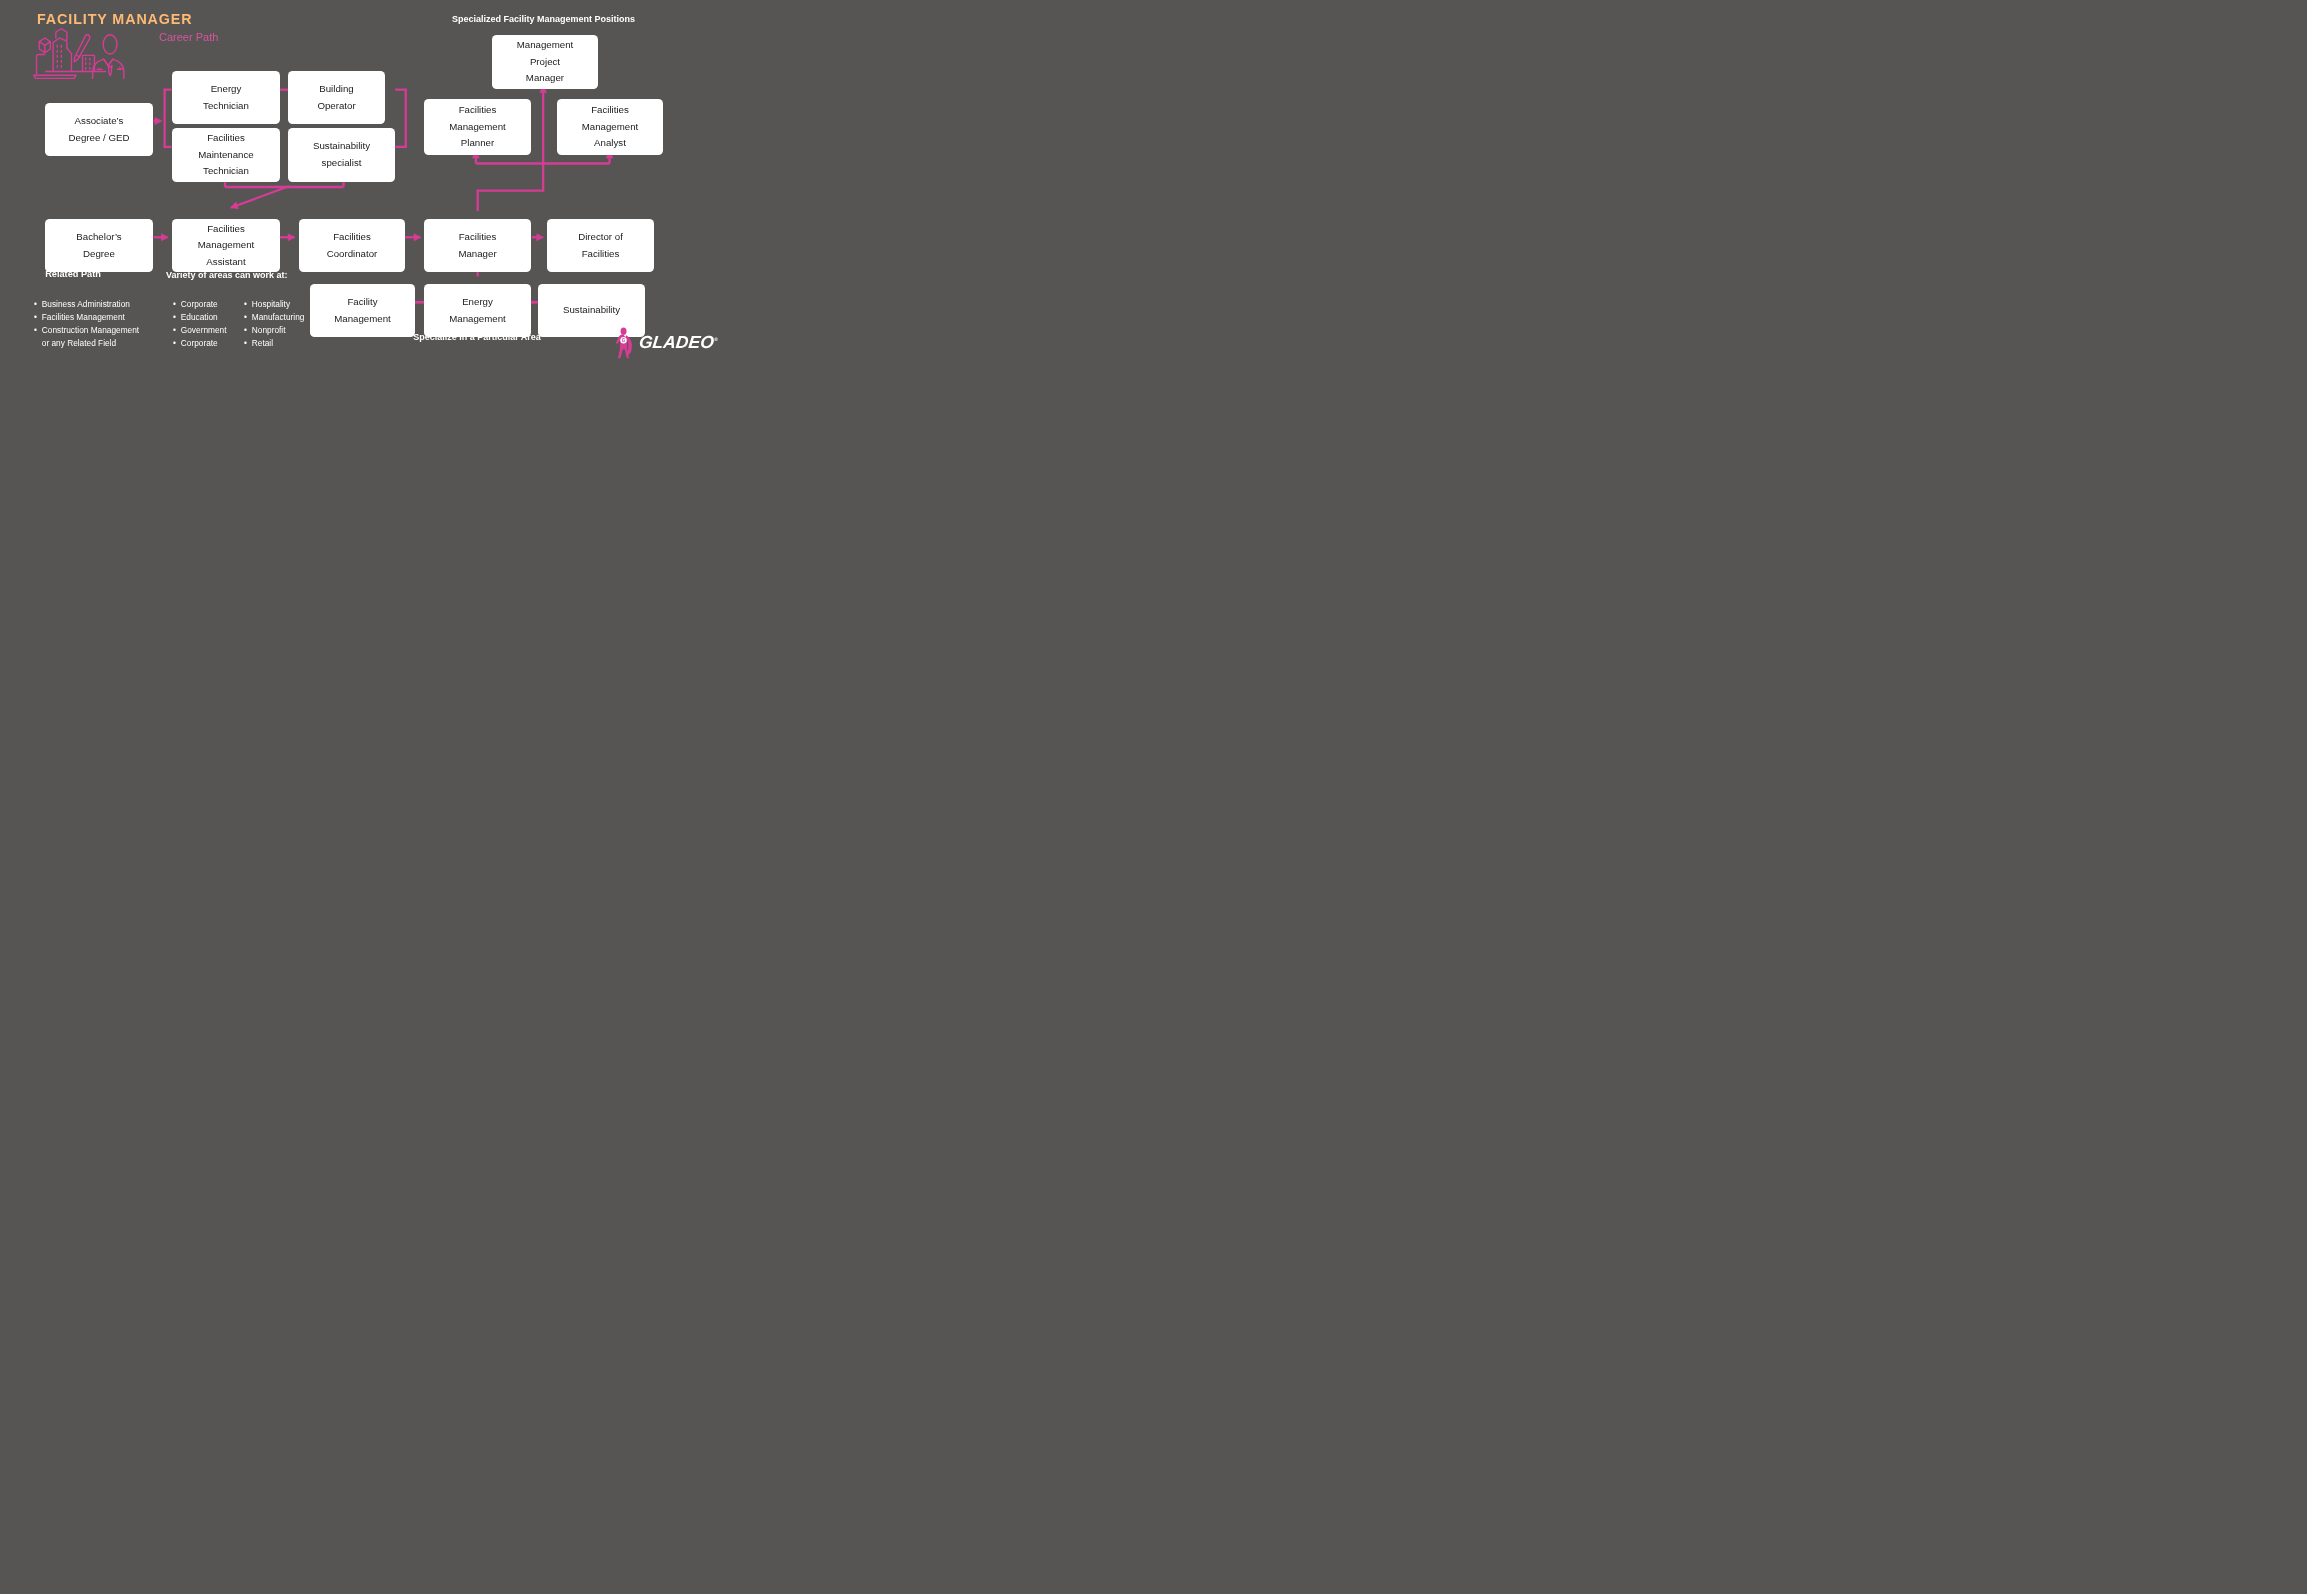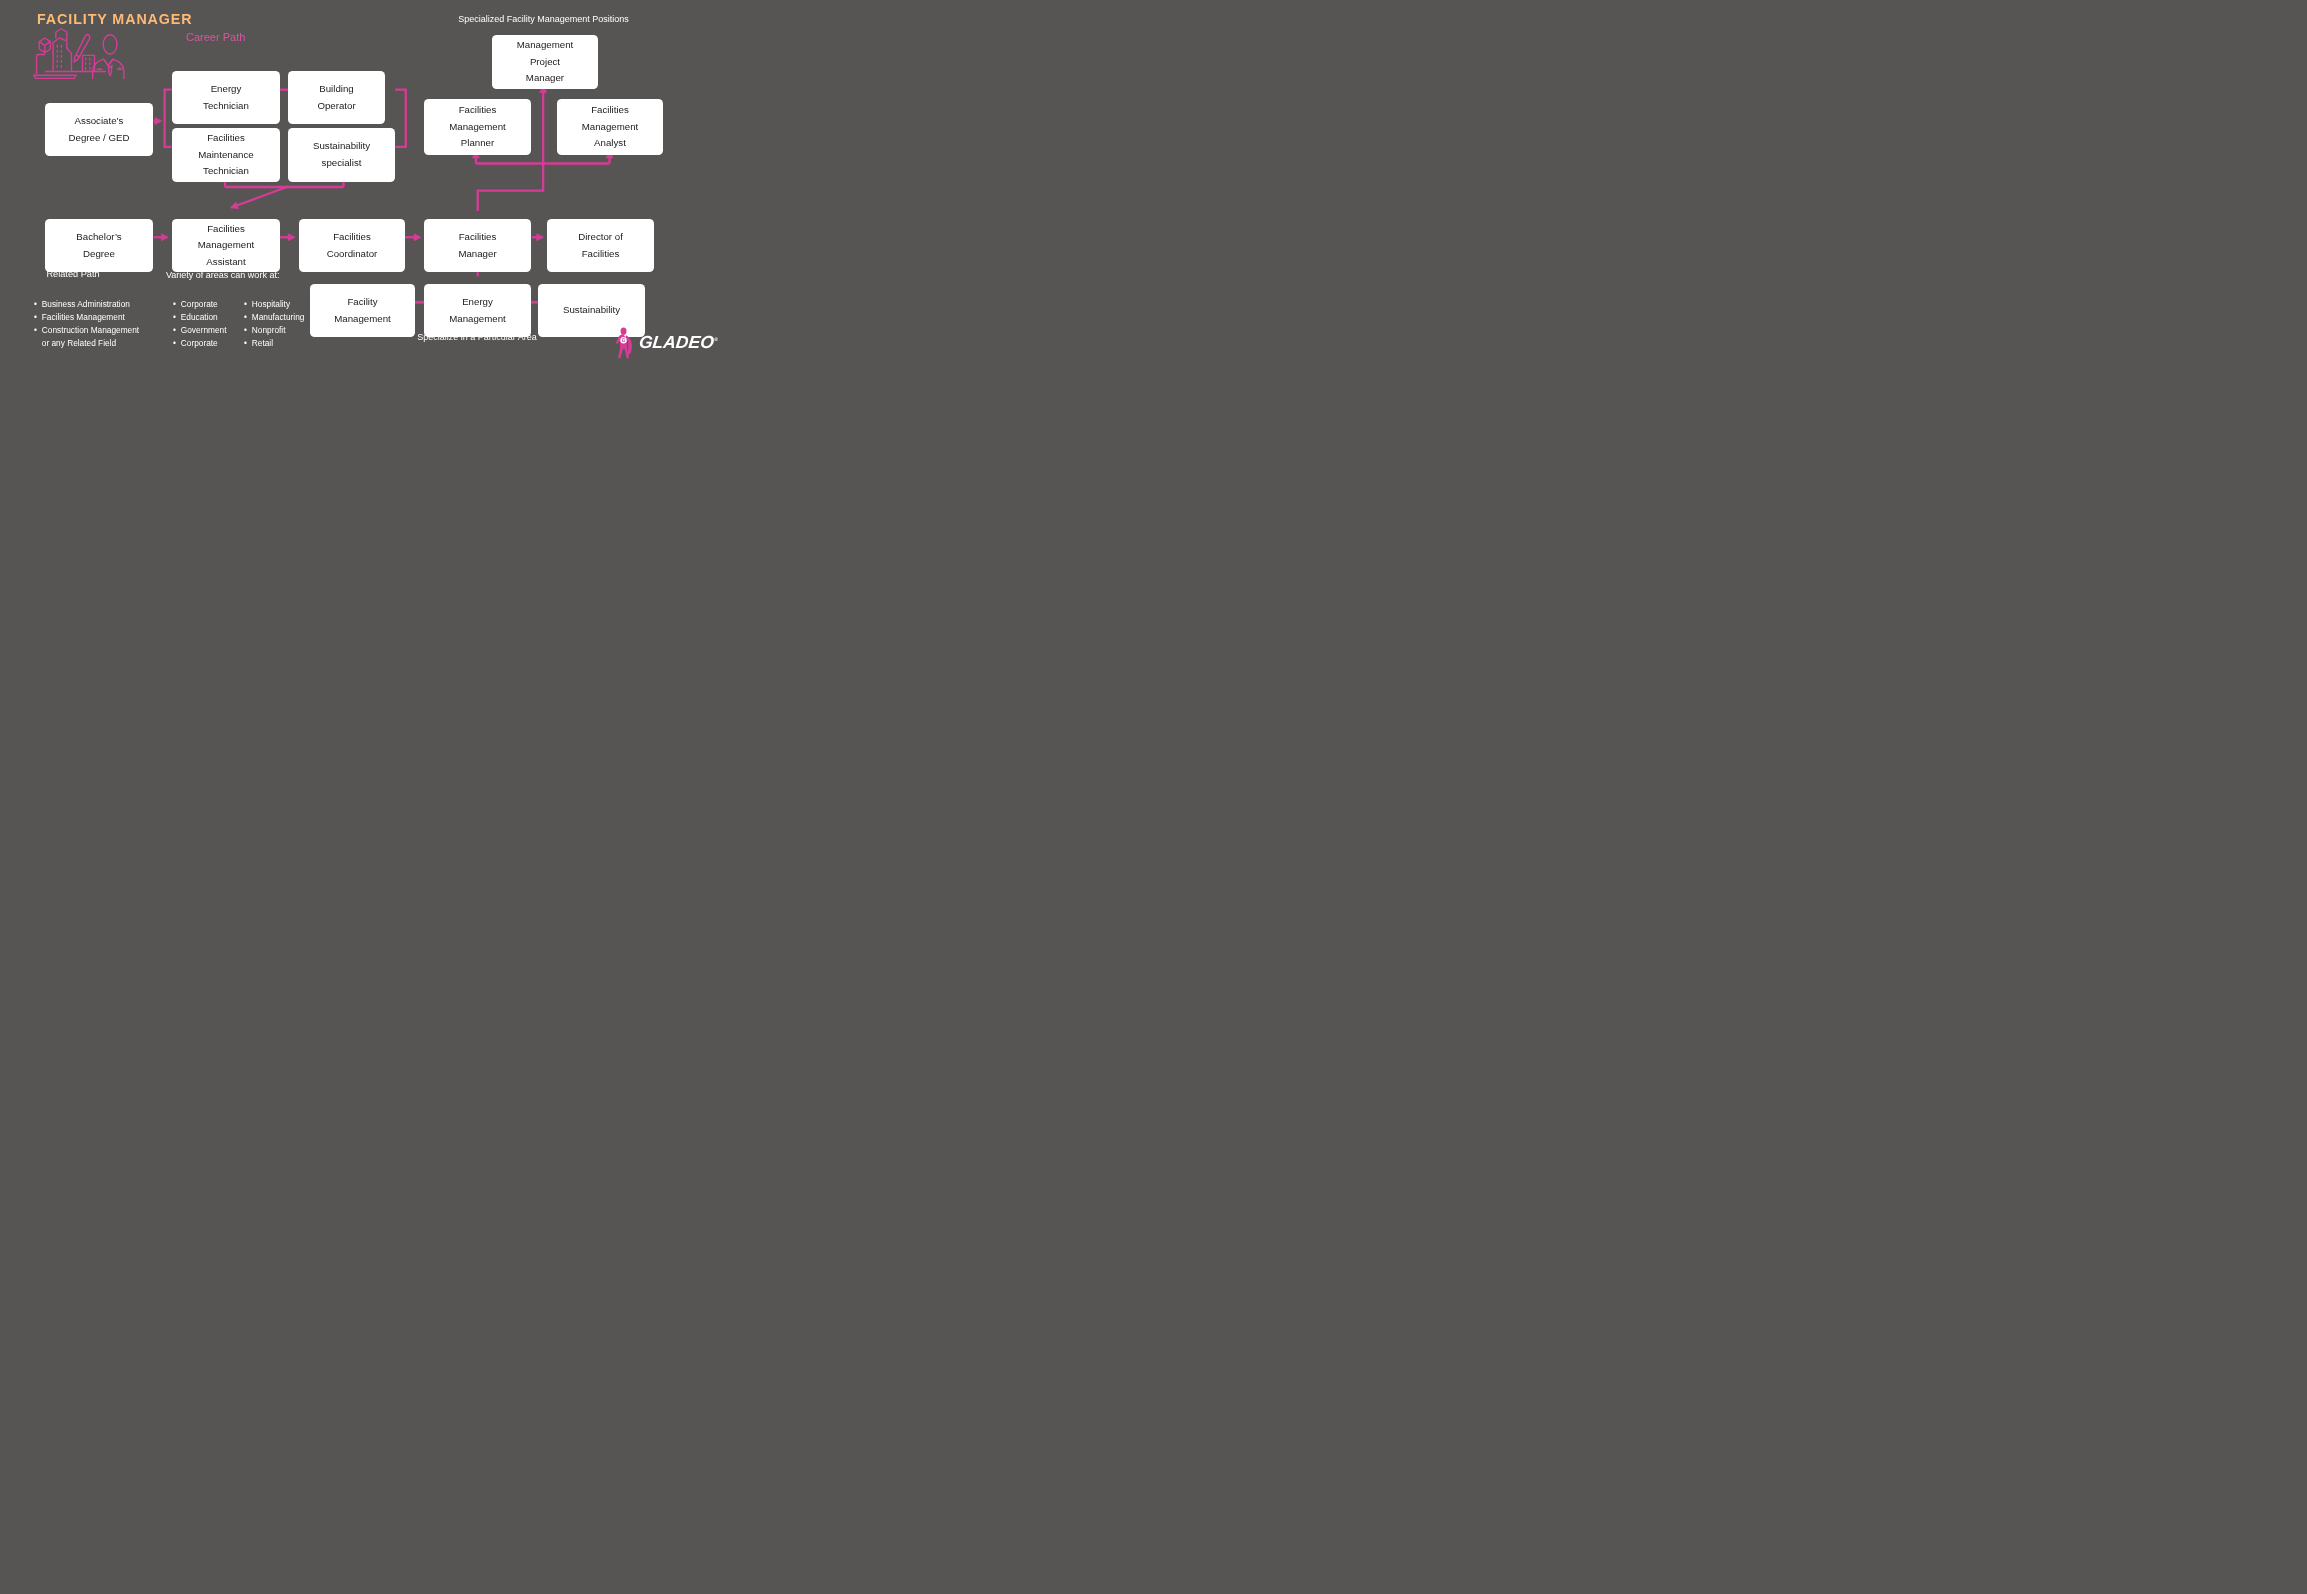--- a/index.html
+++ b/index.html
@@ -8,26 +8,26 @@
     font-family:"Liberation Sans",sans-serif;overflow:hidden;
   }
   
   .title{
     position:absolute;left:37px;top:11px;
     font-size:14.3px;font-weight:800;letter-spacing:0.9px;color:#fdba74;
     white-space:nowrap;
   }
   .subtitle{
     position:absolute;left:159px;top:31px;
-    font-size:11px;font-weight:400;color:#d9549f;white-space:nowrap;margin-left:27px;
+    font-size:11px;font-weight:400;color:#d9549f;white-space:nowrap;
   }
   .hero-icon{position:absolute;left:31px;top:26px;}
   
   .white-heading{
-    position:absolute;color:#ffffff;font-weight:400;font-size:9px;
+    position:absolute;color:#ffffff;font-weight:700;font-size:9px;
     text-align:center;white-space:nowrap;
   }
   #specialized-heading{left:424px;top:14px;width:239px;}
   #specialize-caption{left:401px;top:332px;width:152px;}
   #related-heading{left:22px;top:269px;width:102px;font-size:9.2px;}
   #areas-heading{left:166px;top:270px;width:152px;text-align:left;}
   
   .node{
     position:absolute;background:#ffffff;border-radius:4.6px;
     display:flex;align-items:center;justify-content:center;text-align:center;margin-top:8px;

